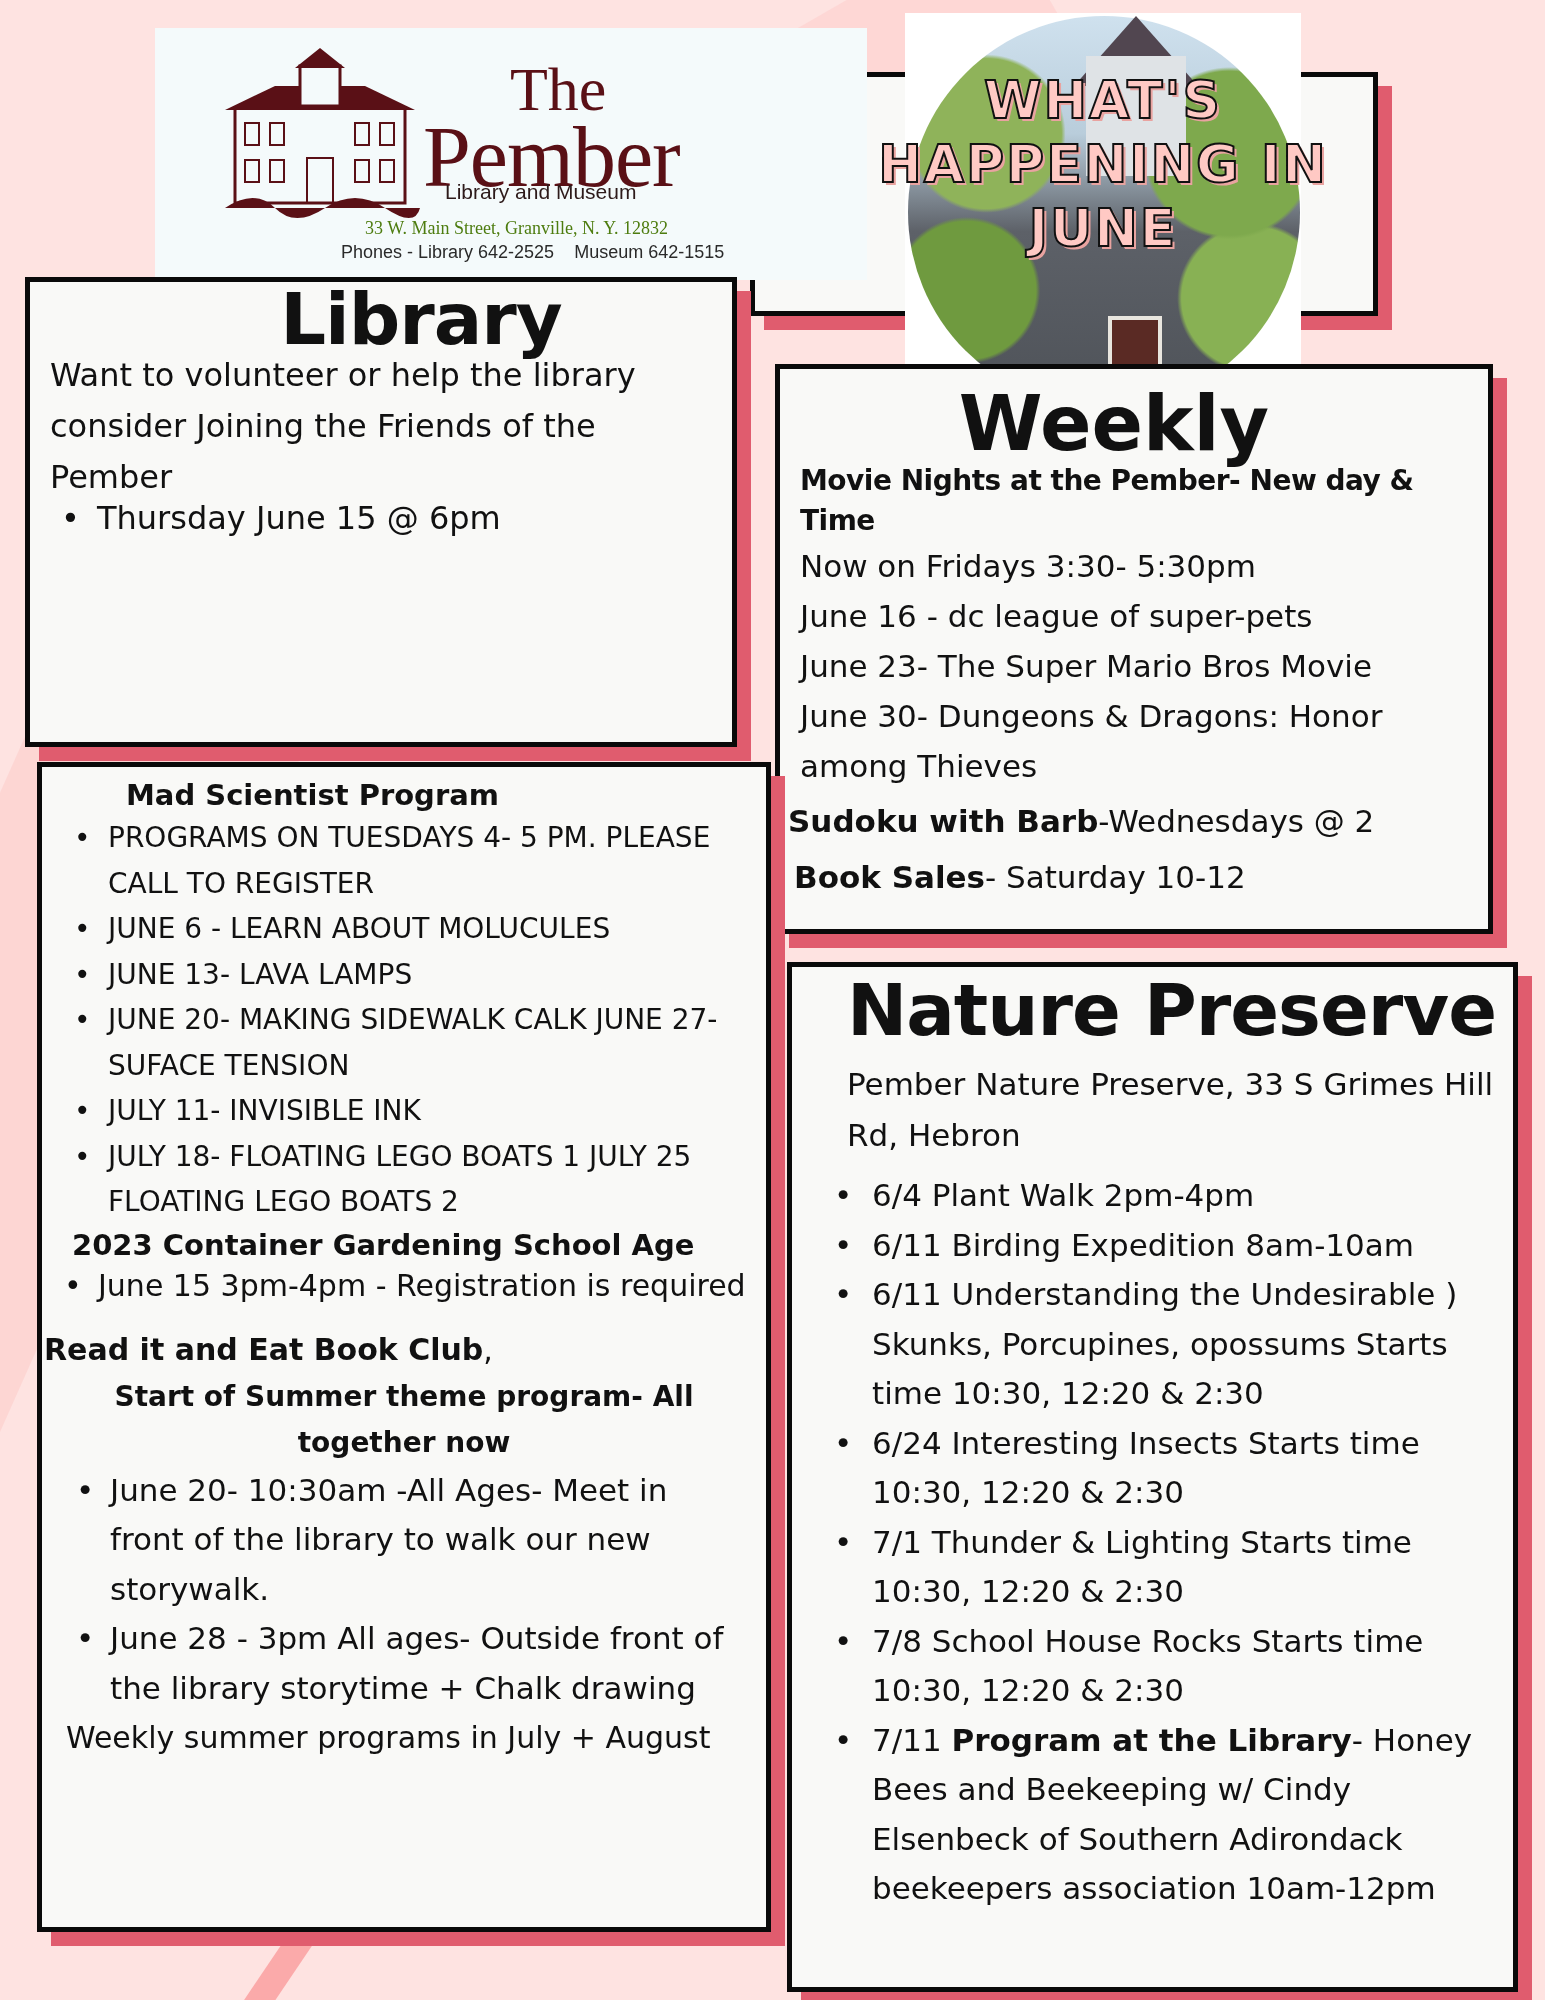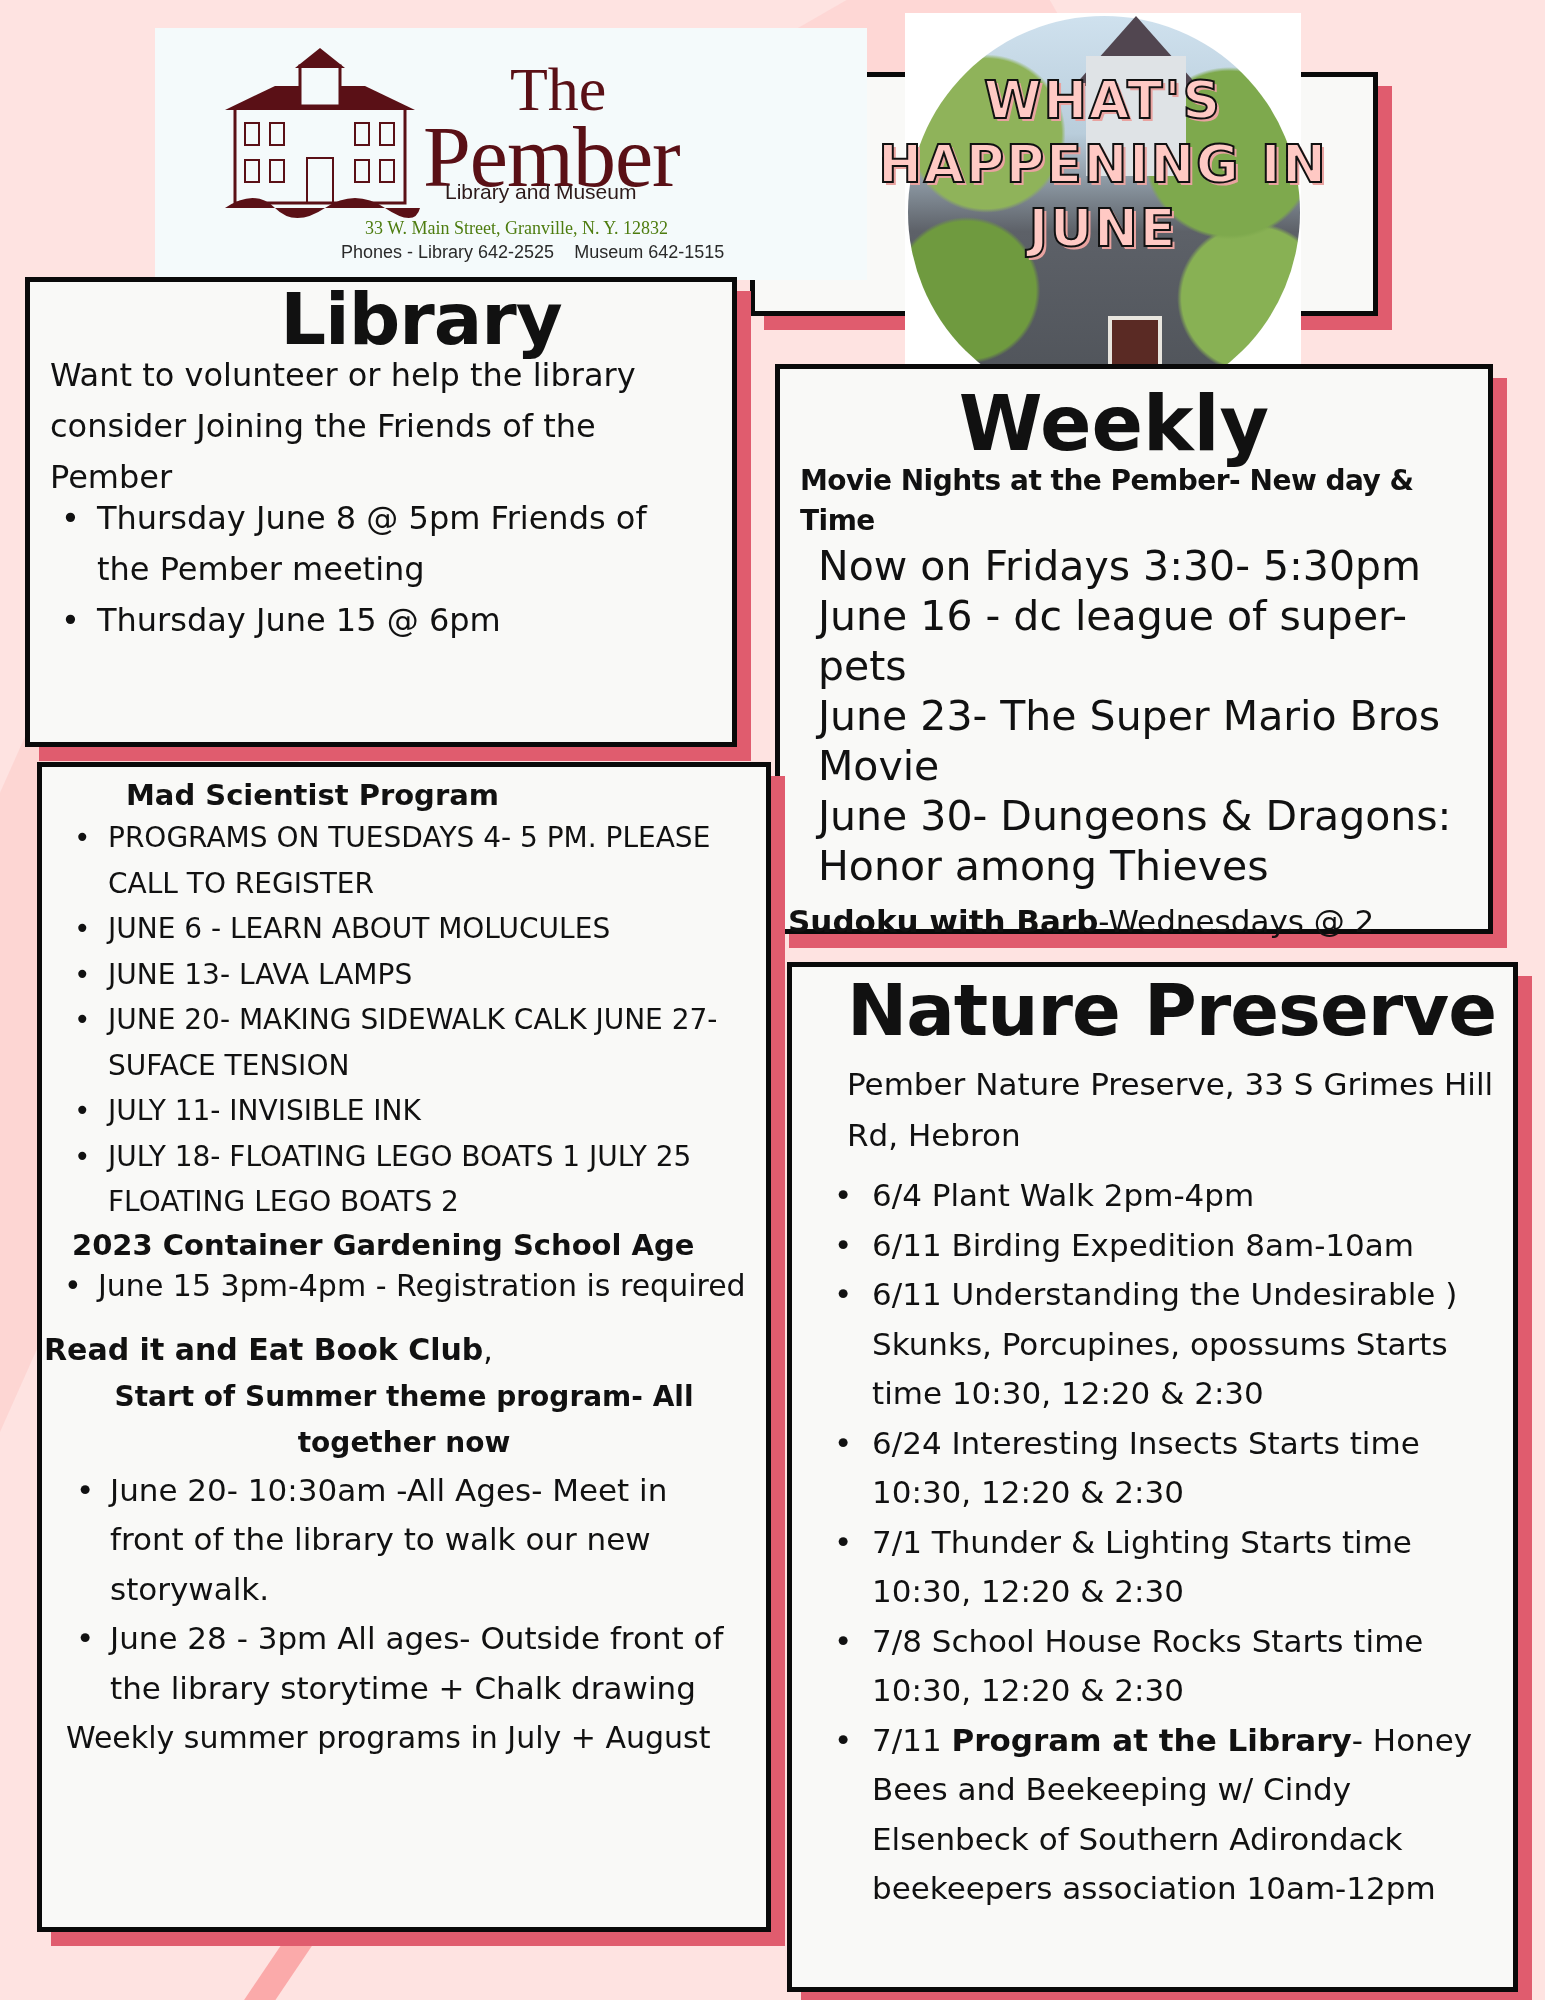--- a/index.html
+++ b/index.html
@@ -133,21 +133,21 @@
   }
   .library .bullets { font-size: 32px; line-height: 51px; padding-left: 67px; padding-right: 30px; margin-top: -10px; }
 
   
   .weekly { left: 775px; top: 364px; width: 718px; height: 570px; }
   .weekly h1 {
     text-align: center; font-size: 76px; font-weight: bold;
     line-height: 90px; padding-right: 40px; margin-top: 10px;
   }
   .weekly .movie-head { font-size: 28px; font-weight: bold; padding-left: 20px; line-height: 40px; margin-top: -8px; letter-spacing: -.5px; }
-  .weekly .line { font-size: 41px; line-height: 50px; padding-left: 38px; }
+  .weekly .line { font-size: 31px; line-height: 50px; padding-left: 20px; }
   .weekly .mixed { font-size: 31px; line-height: 56px; padding-left: 8px; }
   .weekly .mixed b { font-weight: bold; }
 
   
   .programs { left: 37px; top: 762px; width: 734px; height: 1170px; }
   .programs .sub-h { font-size: 29px; font-weight: bold; line-height: 40px; }
   .programs .caps { font-size: 28px; line-height: 45.5px; padding-left: 66px; padding-right: 14px; }
   .programs .caps li::before { left: -34px; }
   .programs .garden-list { font-size: 30px; line-height: 42px; padding-left: 56px; }
   .programs .garden-list li::before { left: -34px; }
@@ -208,21 +208,20 @@
 <div class="happening">
   <div>WHAT'S</div>
   <div>HAPPENING IN</div>
   <div>JUNE</div>
 </div>
 
 <section class="card library">
   <h1>Library</h1>
   <p class="intro">Want to volunteer or help the library consider Joining the Friends of the Pember</p>
   <ul class="bullets">
-    <li>Thursday June  8 @ 5pm Friends of the Pember meeting</li>
     <li>Thursday June 15 @ 6pm</li>
   </ul>
 </section>
 
 <section class="card weekly">
   <h1>Weekly</h1>
   <div class="movie-head">Movie Nights at the Pember- New day &amp; Time</div>
   <div class="line">Now on Fridays 3:30- 5:30pm</div>
   <div class="line">June  16 - dc league of super-pets</div>
   <div class="line">June 23- The Super Mario Bros Movie</div>

